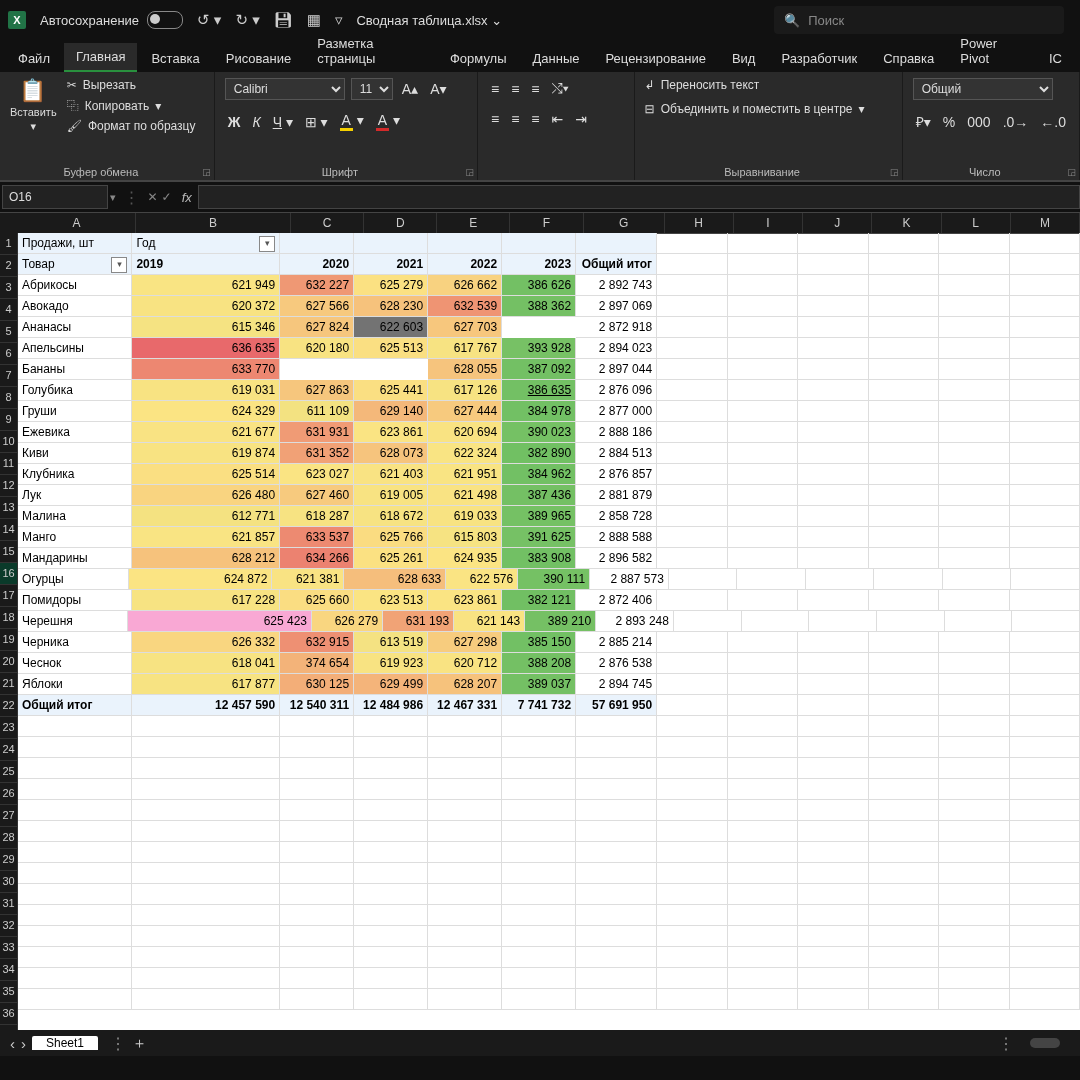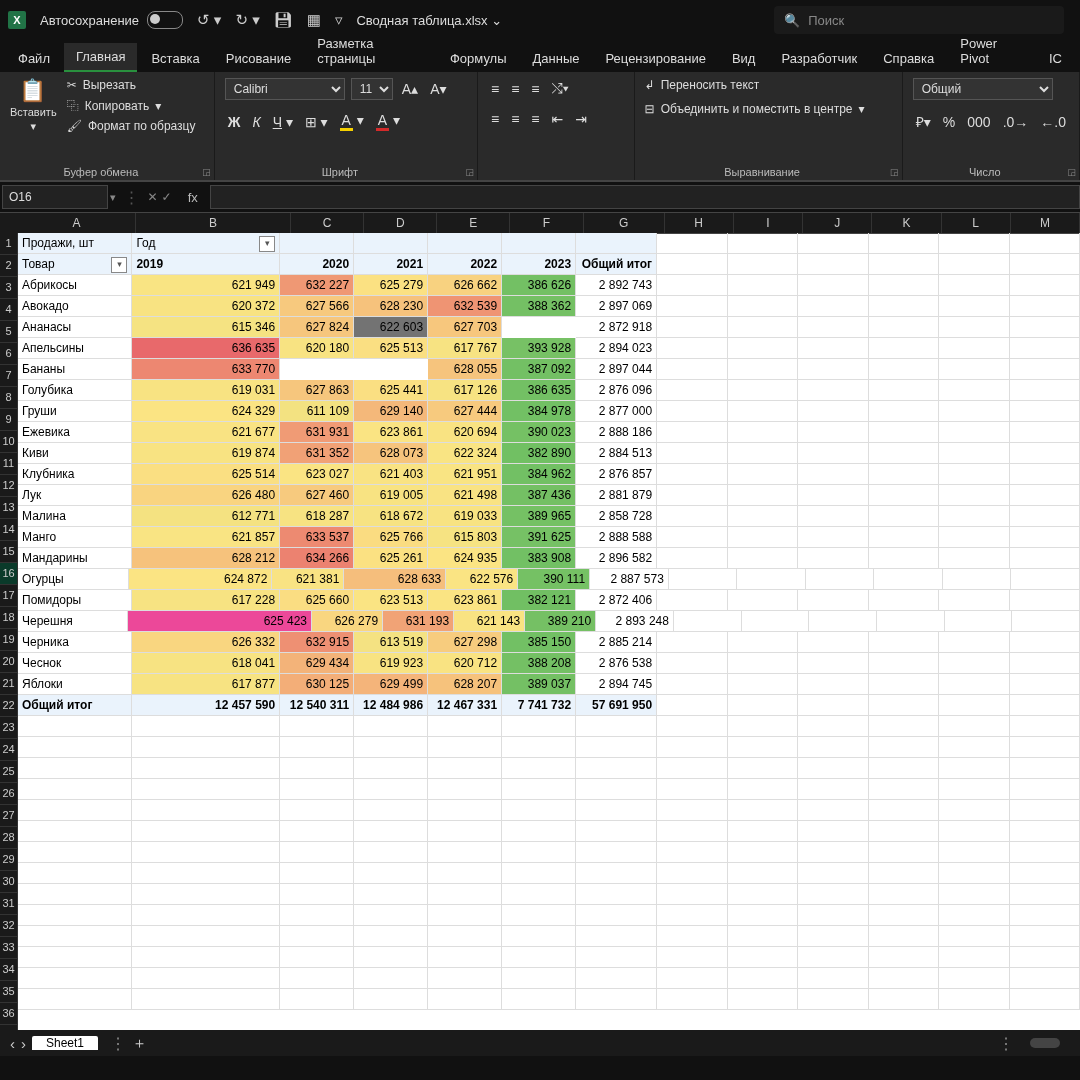--- a/index.html
+++ b/index.html
@@ -21,21 +21,21 @@
 .dlaunch{position:absolute;right:3px;bottom:3px;font-size:9px;color:#888}
 .vbtn{display:flex;flex-direction:column;align-items:center;gap:2px;font-size:11px;color:#ddd;cursor:pointer}
 .col3{display:flex;flex-direction:column;gap:6px;font-size:12px;color:#ddd}
 .row{display:flex;align-items:center;gap:6px}
 .fontsel{background:#333;border:1px solid #555;color:#ddd;font-size:12px;height:22px;padding:0 4px}
 .rbtn{font-size:14px;color:#ddd;cursor:pointer;padding:2px 3px}
 .underline-y{display:inline-block;border-bottom:3px solid #f5d000;padding:0 2px}
 .underline-r{display:inline-block;border-bottom:3px solid #d42a2a;padding:0 2px}
 .namebox{height:30px;background:#111;display:flex;align-items:center;border-top:1px solid #444;border-bottom:1px solid #444}
 .nb{width:92px;background:#222;color:#ddd;font-size:12px;padding:4px 6px;margin:0 2px;border:1px solid #444}
-.fx{color:#bbb;font-size:13px;margin:0 12px}
+.fx{font-style:italic;color:#bbb;font-size:13px;margin:0 6px}
 .fbar{flex:1;background:#222;height:22px;border:1px solid #444}
 .sheet{position:relative;background:#fff;color:#000;height:820px;overflow:hidden}
 .hdr-corner{position:absolute;left:0;top:0;width:18px;height:20px;background:#1a1a1a;border-right:1px solid #444;border-bottom:1px solid #444}
 .colhdrs{position:absolute;top:0;left:18px;right:0;height:20px;background:#1a1a1a;color:#ccc;display:flex;font-size:12px;border-bottom:1px solid #444}
 .ch{border-right:1px solid #333;text-align:center;line-height:20px}
 .rowhdrs{position:absolute;left:0;top:20px;width:18px;background:#1a1a1a;color:#ccc;font-size:11px}
 .rh{height:21px;border-bottom:1px solid #333;text-align:center;line-height:21px;border-right:1px solid #333}
 .rh.sel{background:#0a3a2a}
 .cells{position:absolute;left:18px;top:20px;right:0}
 .r{display:flex;height:21px;font-size:12px}
@@ -329,21 +329,21 @@
         <div class="c cR"></div>
         <div class="c cR"></div>
         <div class="c cR"></div>
       </div>
       <div class="r">
         <div class="c cA">Голубика</div>
         <div class="c cB num" style="background: rgb(248, 227, 130);">619 031</div>
         <div class="c cC num" style="background: rgb(246, 198, 125);">627 863</div>
         <div class="c cD num" style="background: rgb(250, 223, 130);">625 441</div>
         <div class="c cE num" style="background: rgb(247, 227, 130);">617 126</div>
-        <div class="c cF num" style="background: rgb(115, 192, 100);">386 635</div>
+        <div class="c cF num" style="background: rgb(115, 192, 100); text-decoration: underline;">386 635</div>
         <div class="c cG num">2 876 096</div>
         <div class="c cR"></div>
         <div class="c cR"></div>
         <div class="c cR"></div>
         <div class="c cR"></div>
         <div class="c cR"></div>
         <div class="c cR"></div>
       </div>
       <div class="r">
         <div class="c cA">Груши</div>
@@ -490,21 +490,21 @@
         <div class="c cG num">2 872 406</div>
         <div class="c cR"></div>
         <div class="c cR"></div>
         <div class="c cR"></div>
         <div class="c cR"></div>
         <div class="c cR"></div>
         <div class="c cR"></div>
       </div>
       <div class="r">
         <div class="c cA">Черешня</div>
-        <div class="c cB num" style="background: #ec4899; padding-left: 47px;">625 423</div>
+        <div class="c cB num" style="background: #f9a8d4; padding-left: 47px;">625 423</div>
         <div class="c cC num" style="background: rgb(249, 214, 128);">626 279</div>
         <div class="c cD num" style="background: rgb(241, 163, 118);">631 193</div>
         <div class="c cE num" style="background: rgb(249, 227, 130);">621 143</div>
         <div class="c cF num" style="background: rgb(117, 192, 100);">389 210</div>
         <div class="c cG num">2 893 248</div>
         <div class="c cR"></div>
         <div class="c cR"></div>
         <div class="c cR"></div>
         <div class="c cR"></div>
         <div class="c cR"></div>
@@ -521,21 +521,21 @@
         <div class="c cR"></div>
         <div class="c cR"></div>
         <div class="c cR"></div>
         <div class="c cR"></div>
         <div class="c cR"></div>
         <div class="c cR"></div>
       </div>
       <div class="r">
         <div class="c cA">Чеснок</div>
         <div class="c cB num" style="background: rgb(247, 227, 130);">618 041</div>
-        <div class="c cC num" style="background: rgb(243, 179, 121);">629 434</div>
+        <div class="c cC num" style="background: rgb(243, 179, 121);">374 654</div>
         <div class="c cD num" style="background: rgb(248, 227, 130);">619 923</div>
         <div class="c cE num" style="background: rgb(249, 227, 130);">620 712</div>
         <div class="c cF num" style="background: rgb(116, 192, 100);">388 208</div>
         <div class="c cG num">2 876 538</div>
         <div class="c cR"></div>
         <div class="c cR"></div>
         <div class="c cR"></div>
         <div class="c cR"></div>
         <div class="c cR"></div>
         <div class="c cR"></div>

